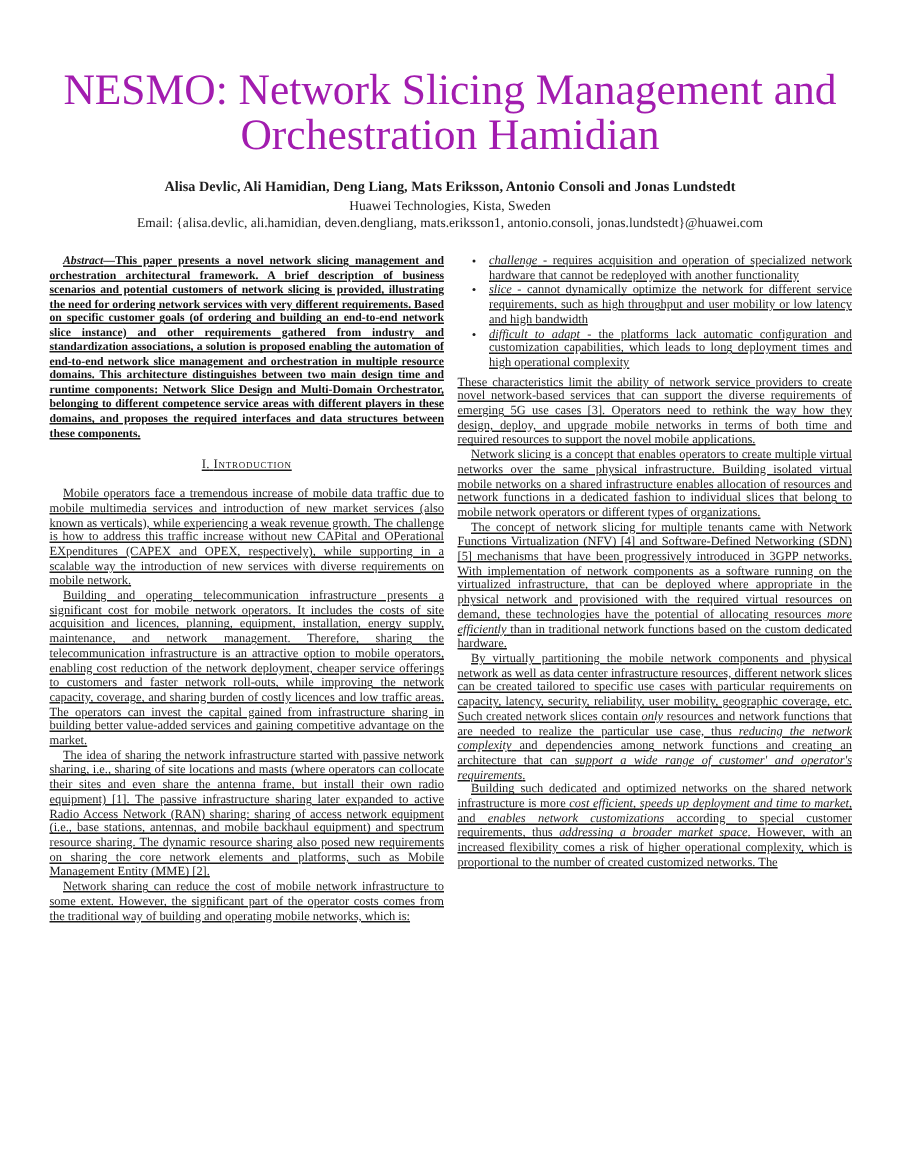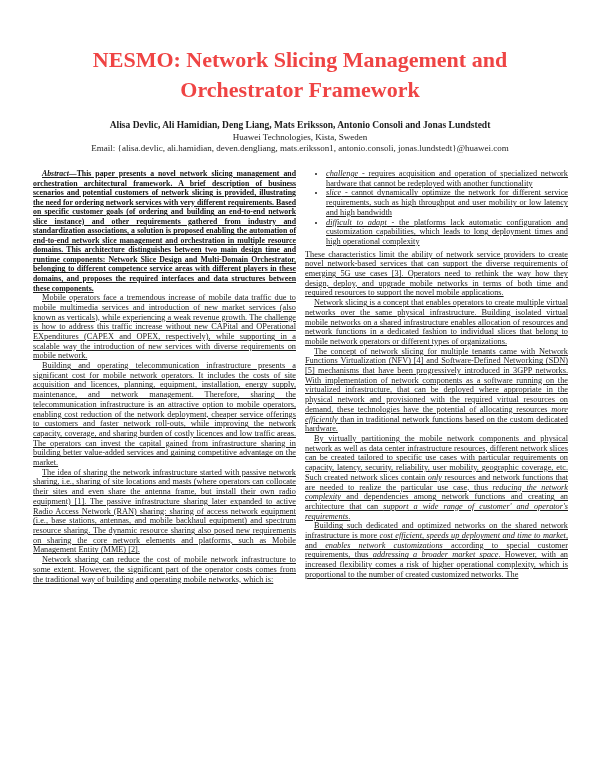--- a/index.html
+++ b/index.html
@@ -16,24 +16,24 @@
     color: #1c1c1c;
     font-family: "Liberation Serif", "DejaVu Serif", serif;
     overflow: hidden;
   }
   .paper-header {
     text-align: center;
   }
   .title {
     margin: 0;
     padding-top: 45px;
-    font-size: 22px;
-    font-weight: 700;
+    font-size: 29px;
+    font-weight: 400;
     line-height: 30px;
-    color: #ef4444;
+    color: #a21caf;
   }
   .authors {
     margin-top: 15px;
     font-size: 9.5px;
     line-height: 11px;
     font-weight: bold;
   }
   .affiliation {
     margin-top: 1px;
     font-size: 9px;
@@ -100,32 +100,36 @@
   i { font-style: italic; }
 </style>
 </head>
 <body>
 
 <div class="page">
 
   <header class="paper-header">
     <h1 class="title">
       <span>NESMO: Network Slicing Management and</span><br>
-      <span>Orchestrator Framework</span>
+      <span>Orchestration Hamidian</span>
     </h1>
     <div class="authors">Alisa Devlic, Ali Hamidian, Deng Liang, Mats Eriksson, Antonio Consoli and Jonas Lundstedt</div>
     <div class="affiliation">Huawei Technologies, Kista, Sweden</div>
     <div class="email">Email: {alisa.devlic, ali.hamidian, deven.dengliang, mats.eriksson1, antonio.consoli, jonas.lundstedt}@huawei.com</div>
   </header>
 
   <div class="cols">
 
     <div class="col">
       <p class="abstract"><i>Abstract</i><span>—This paper presents a novel network slicing management and orchestration architectural framework. A brief description of business scenarios and potential customers of network slicing is provided, illustrating the need for ordering network services with very different requirements. Based on specific customer goals (of ordering and building an end-to-end network slice instance) and other requirements gathered from industry and standardization associations, a solution is proposed enabling the automation of end-to-end network slice management and orchestration in multiple resource domains. This architecture distinguishes between two main design time and runtime components: Network Slice Design and Multi-Domain Orchestrator, belonging to different competence service areas with different players in these domains, and proposes the required interfaces and data structures between these components.</span></p>
 
+      <h2 class="section-heading">
+        <span>I.</span>
+        <span class="sc">Introduction</span>
+      </h2>
 
       <p class="body-par"><span>Mobile operators face a tremendous increase of mobile data traffic due to mobile multimedia services and introduction of new market services (also known as verticals), while experiencing a weak revenue growth. The challenge is how to address this traffic increase without new CAPital and OPerational EXpenditures (CAPEX and OPEX, respectively), while supporting in a scalable way the introduction of new services with diverse requirements on mobile network.</span></p>
       <p class="body-par"><span>Building and operating telecommunication infrastructure presents a significant cost for mobile network operators. It includes the costs of site acquisition and licences, planning, equipment, installation, energy supply, maintenance, and network management. Therefore, sharing the telecommunication infrastructure is an attractive option to mobile operators, enabling cost reduction of the network deployment, cheaper service offerings to customers and faster network roll-outs, while improving the network capacity, coverage, and sharing burden of costly licences and low traffic areas. The operators can invest the capital gained from infrastructure sharing in building better value-added services and gaining competitive advantage on the market.</span></p>
       <p class="body-par"><span>The idea of sharing the network infrastructure started with passive network sharing, i.e., sharing of site locations and masts (where operators can collocate their sites and even share the antenna frame, but install their own radio equipment) [1]. The passive infrastructure sharing later expanded to active Radio Access Network (RAN) sharing: sharing of access network equipment (i.e., base stations, antennas, and mobile backhaul equipment) and spectrum resource sharing. The dynamic resource sharing also posed new requirements on sharing the core network elements and platforms, such as Mobile Management Entity (MME) [2].</span></p>
       <p class="body-par"><span>Network sharing can reduce the cost of mobile network infrastructure to some extent. However, the significant part of the operator costs comes from the traditional way of building and operating mobile networks, which is:</span></p>
     </div>
 
     <div class="col">
       <ul class="bullet-list">
         <li><i>challenge</i><span> - requires acquisition and operation of specialized network hardware that cannot be redeployed with another functionality</span></li>

